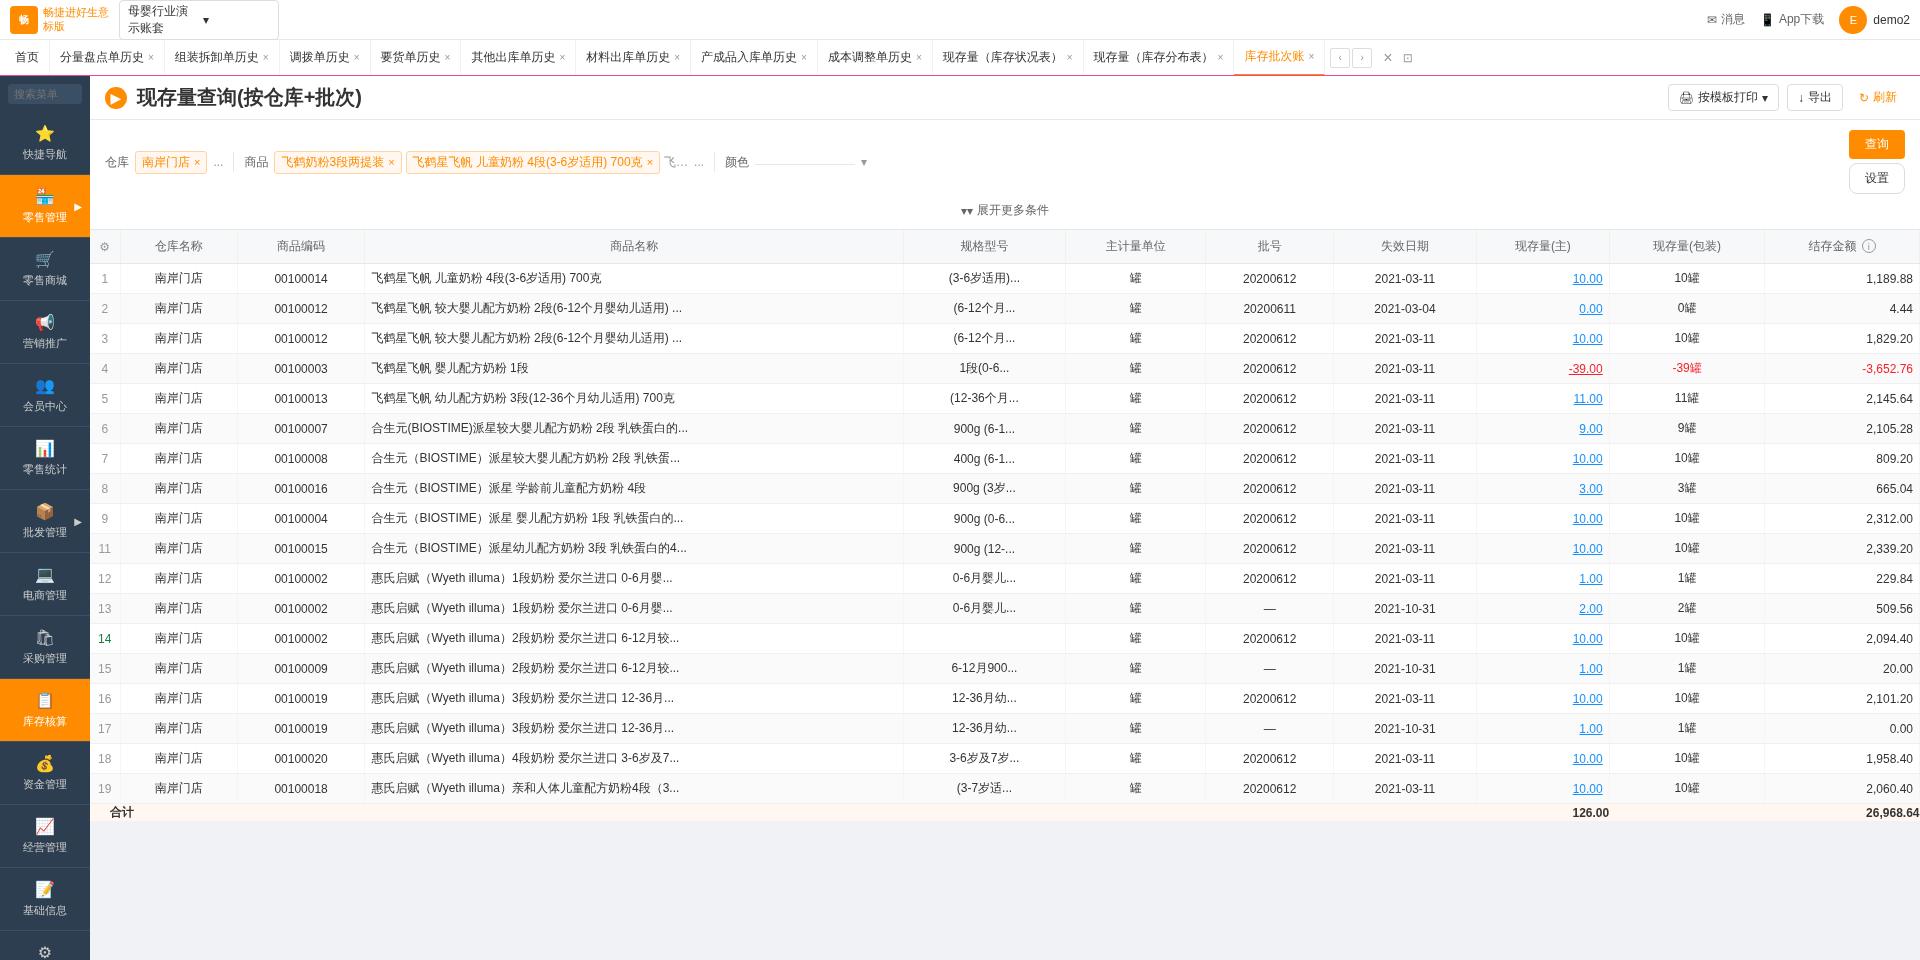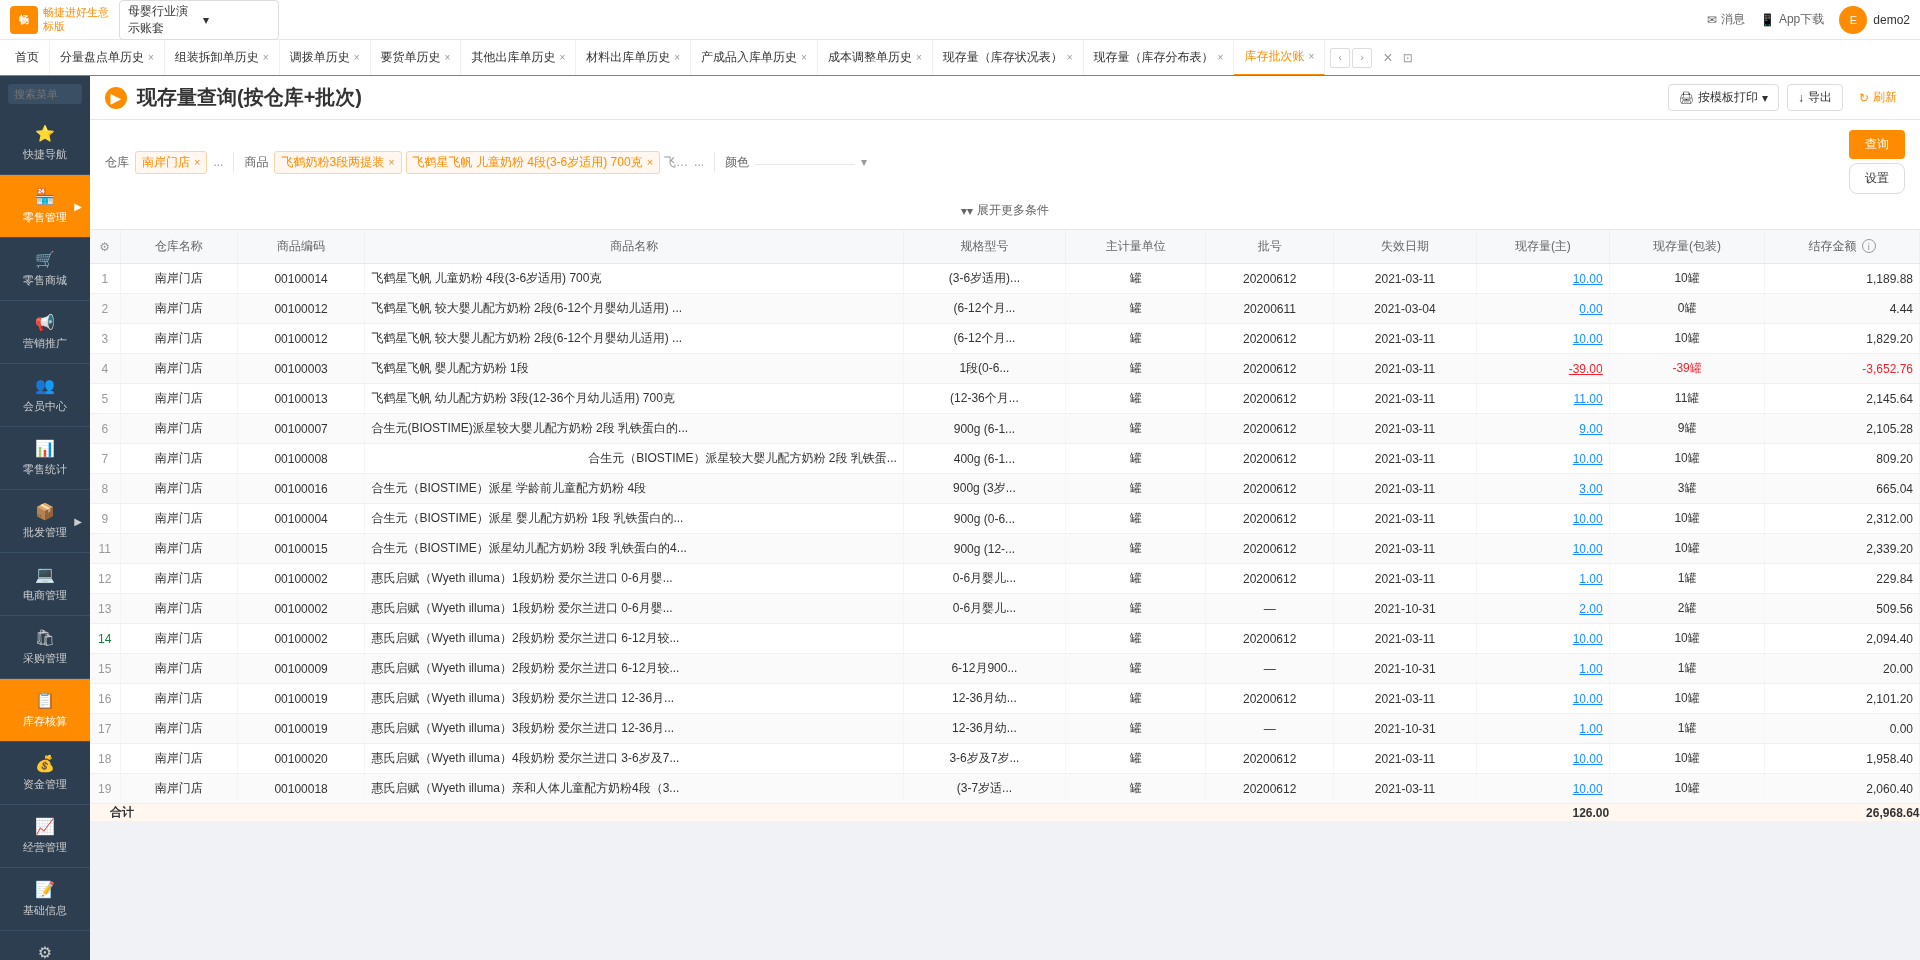--- a/index.html
+++ b/index.html
@@ -461,21 +461,21 @@
     <td class="td-right ">
       <span class="link-val ">9.00</span>
     </td>
     <td class="">9罐</td>
     <td class="td-right ">2,105.28</td>
   </tr>
             <tr>
     <td style="color:#999;">7</td>
     <td>南岸门店</td>
     <td>00100008</td>
-    <td class="td-left" style="max-width:280px;overflow:hidden;text-overflow:ellipsis;text-align:right;">合生元（BIOSTIME）派星较大婴儿配方奶粉 2段 乳铁蛋...</td>
+    <td class="td-left" style="max-width:280px;overflow:hidden;text-overflow:ellipsis;">合生元（BIOSTIME）派星较大婴儿配方奶粉 2段 乳铁蛋...</td>
     <td>400g (6-1...</td>
     <td>罐</td>
     <td>20200612</td>
     <td>2021-03-11</td>
     <td class="td-right ">
       <span class="link-val ">10.00</span>
     </td>
     <td class="">10罐</td>
     <td class="td-right ">809.20</td>
   </tr>

